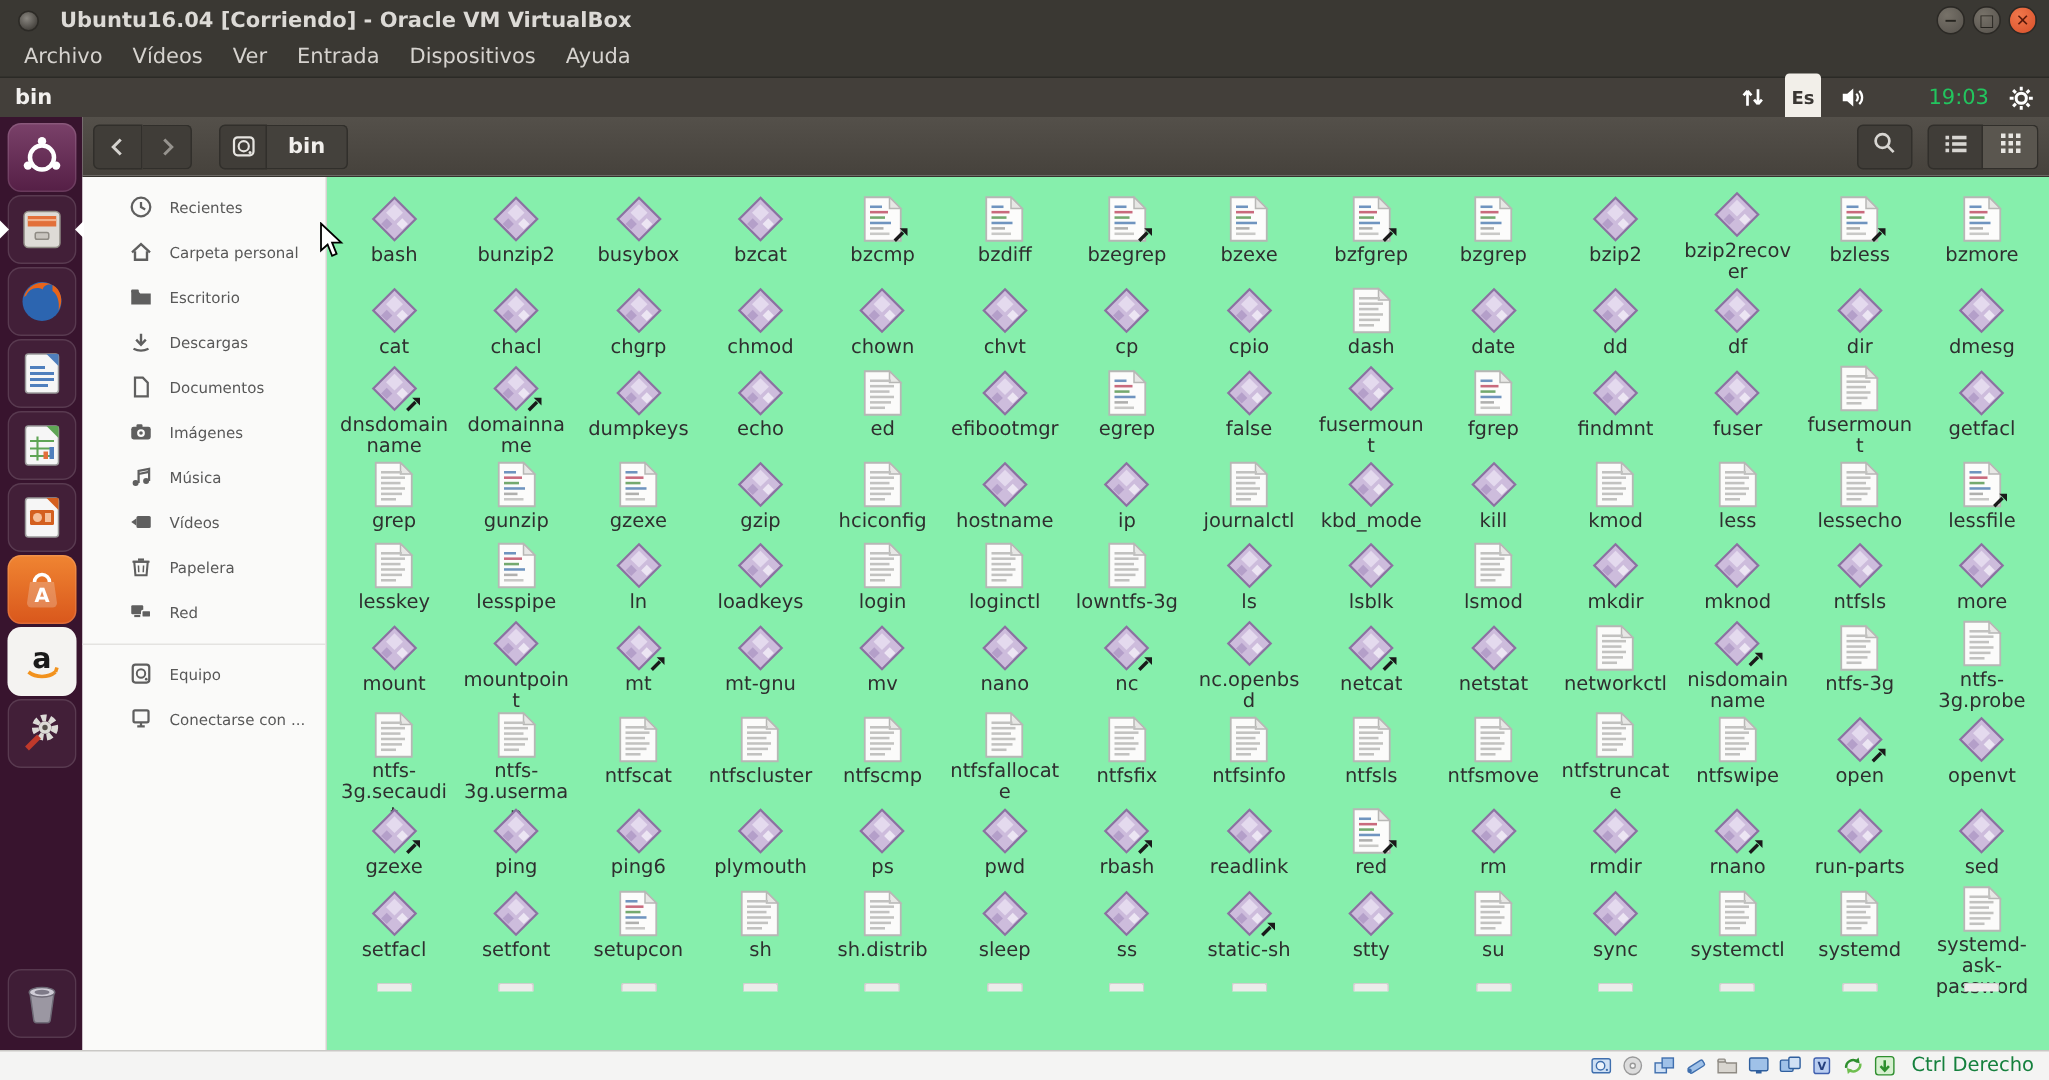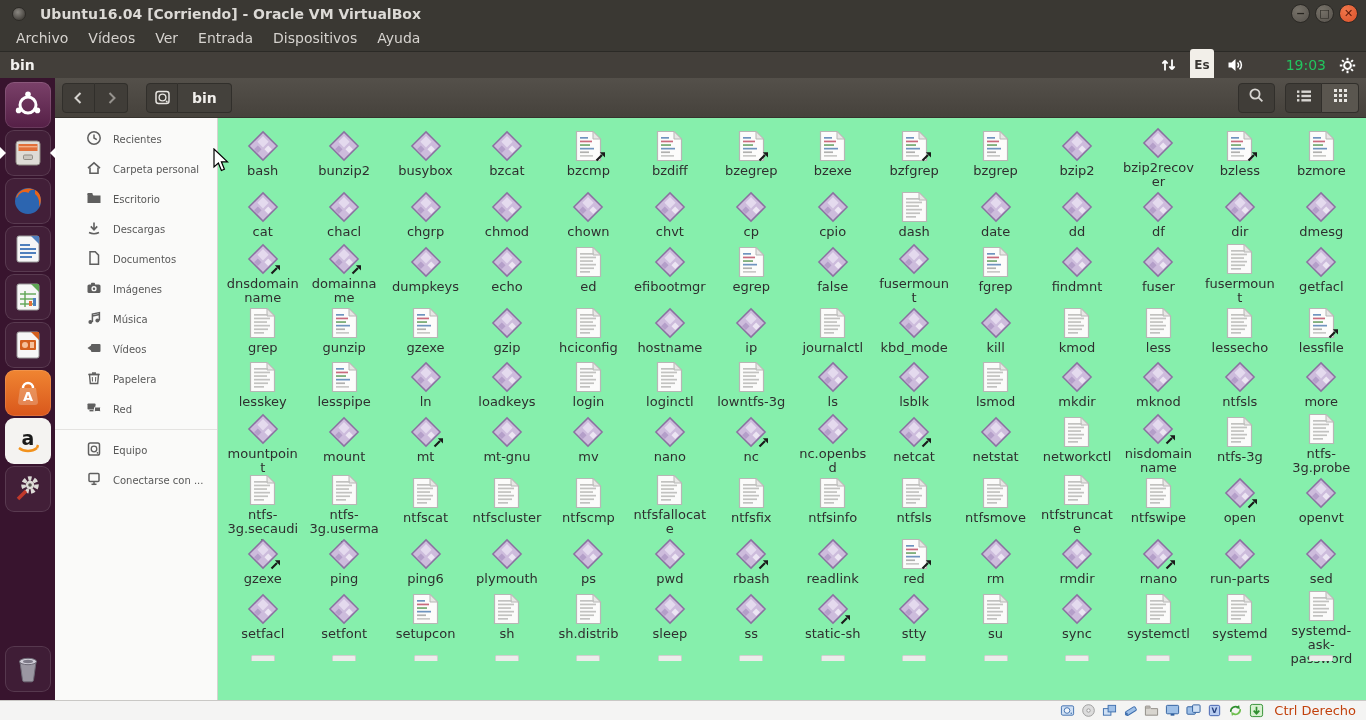--- a/index.html
+++ b/index.html
@@ -89,21 +89,21 @@
   .flabel { font-size:13px; line-height:1.1; color:#2f2f2f; text-align:center;
             max-width:74px; overflow-wrap:anywhere; margin-top:2px; }
   .sliver { width:24px; height:6px; background:#ececea; border:1px solid #cfcfcd;
             border-bottom:none; border-radius:2px 2px 0 0; margin-top:4px; }
 
   
   .vbox-statusbar { height:20px; background:#f4f4f3; border-top:1px solid #c9c8c5;
                     display:flex; align-items:center; justify-content:flex-end;
                     gap:6px; padding-right:10px; }
   .status-icon { display:flex; }
-  .host-key { font-size:13px; color:#c2410c; margin-left:4px; }
+  .host-key { font-size:13px; color:#15803d; margin-left:4px; }
 
   .cursor { position:absolute; left:213px; top:96px; z-index:60; pointer-events:none; }
 </style>
 </head>
 <body>
 
 <div class="vbox-titlebar">
   <span class="vbox-appicon"></span>
   <span>Ubuntu16.04 [Corriendo] - Oracle VM VirtualBox</span>
   <div class="win-controls">
@@ -1357,32 +1357,32 @@
             </div>
             <div class="cell">
               <div class="icon-wrap">
                 <svg width="32" height="32" viewBox="0 0 34 34">
                   <polygon points="17,2 32,17 17,32 2,17" fill="#cdbcdc" stroke="#8b72a1" stroke-width="1.6"></polygon>
                   <polygon points="17,6.5 23,12.5 17,18.5 11,12.5" fill="#e4daee"></polygon>
                   <polygon points="11.5,16.5 15.5,20.5 11.5,24.5 7.5,20.5" fill="#b49fc9"></polygon>
                   <polygon points="22.5,16.5 26.5,20.5 22.5,24.5 18.5,20.5" fill="#ece5f3"></polygon>
                 </svg>
               </div>
+              <div class="flabel">mount</div>
+            </div>
+            <div class="cell">
+              <div class="icon-wrap">
+                <svg width="32" height="32" viewBox="0 0 34 34">
+                  <polygon points="17,2 32,17 17,32 2,17" fill="#cdbcdc" stroke="#8b72a1" stroke-width="1.6"></polygon>
+                  <polygon points="17,6.5 23,12.5 17,18.5 11,12.5" fill="#e4daee"></polygon>
+                  <polygon points="11.5,16.5 15.5,20.5 11.5,24.5 7.5,20.5" fill="#b49fc9"></polygon>
+                  <polygon points="22.5,16.5 26.5,20.5 22.5,24.5 18.5,20.5" fill="#ece5f3"></polygon>
+                </svg>
+              </div>
               <div class="flabel">mountpoint</div>
-            </div>
-            <div class="cell">
-              <div class="icon-wrap">
-                <svg width="32" height="32" viewBox="0 0 34 34">
-                  <polygon points="17,2 32,17 17,32 2,17" fill="#cdbcdc" stroke="#8b72a1" stroke-width="1.6"></polygon>
-                  <polygon points="17,6.5 23,12.5 17,18.5 11,12.5" fill="#e4daee"></polygon>
-                  <polygon points="11.5,16.5 15.5,20.5 11.5,24.5 7.5,20.5" fill="#b49fc9"></polygon>
-                  <polygon points="22.5,16.5 26.5,20.5 22.5,24.5 18.5,20.5" fill="#ece5f3"></polygon>
-                </svg>
-              </div>
-              <div class="flabel">mount</div>
             </div>
             <div class="cell">
               <div class="icon-wrap">
                 <svg width="32" height="32" viewBox="0 0 34 34">
                   <polygon points="17,2 32,17 17,32 2,17" fill="#cdbcdc" stroke="#8b72a1" stroke-width="1.6"></polygon>
                   <polygon points="17,6.5 23,12.5 17,18.5 11,12.5" fill="#e4daee"></polygon>
                   <polygon points="11.5,16.5 15.5,20.5 11.5,24.5 7.5,20.5" fill="#b49fc9"></polygon>
                   <polygon points="22.5,16.5 26.5,20.5 22.5,24.5 18.5,20.5" fill="#ece5f3"></polygon>
                 </svg>
                 <svg class="link-emblem" width="11" height="11" viewBox="0 0 11 11">

